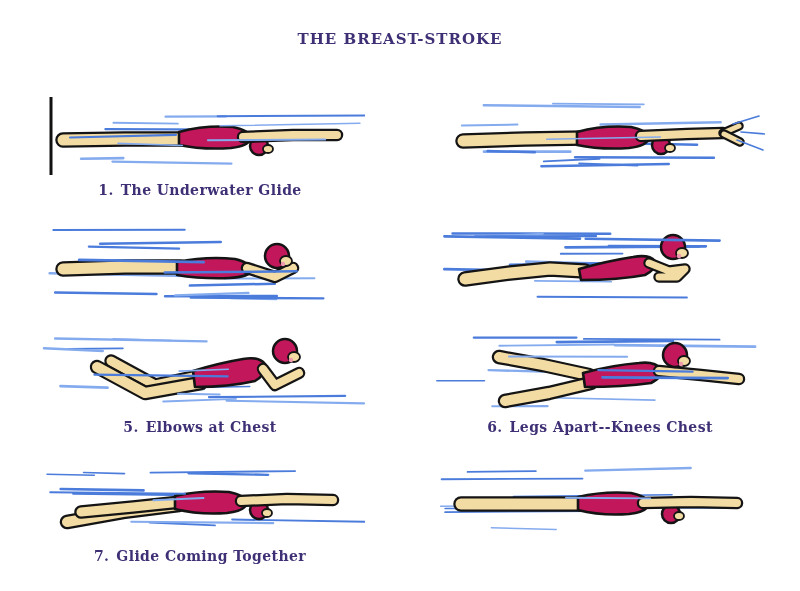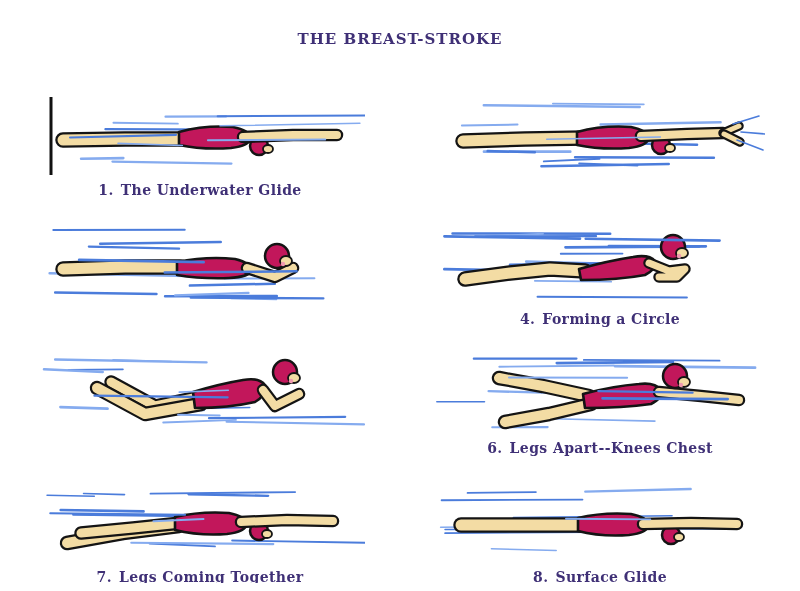--- a/index.html
+++ b/index.html
@@ -155,23 +155,20 @@
           <polyline points="214,40 234,48 250,46 242,54 224,54" fill="none" stroke="#141414" stroke-width="11.5" stroke-linecap="round" stroke-linejoin="round"></polyline>
           <polyline points="214,40 234,48 250,46 242,54 224,54" fill="none" stroke="#f3dca4" stroke-width="7" stroke-linecap="round" stroke-linejoin="round"></polyline>
           <circle cx="238" cy="24" r="12" fill="#c2175b" stroke="#141414" stroke-width="2.5"></circle>
           <ellipse cx="247" cy="30" rx="6" ry="5" fill="#f3dca4" stroke="#141414" stroke-width="1.8"></ellipse>
           <circle cx="244" cy="33" r="2.2" fill="#f09ab0"></circle>
           <line x1="150.76608806848526" y1="15.75354770431295" x2="284.55990351736546" y2="17.574374549090862" stroke="#4b7cdb" stroke-width="2.72" stroke-linecap="round"></line>
           <line x1="51.06067224405706" y1="13.587064928375185" x2="107.90830778889358" y2="10.647069630678743" stroke="#85abef" stroke-width="1.96" stroke-linecap="round"></line>
           <line x1="9.447880368679762" y1="13.345711092930287" x2="144.94071225635707" y2="15.691866961773485" stroke="#4b7cdb" stroke-width="2.73" stroke-linecap="round"></line>
           <line x1="40.11021316982806" y1="13.339727783109993" x2="161.08739984221756" y2="13.183693275786936" stroke="#4b7cdb" stroke-width="2.14" stroke-linecap="round"></line>
         </svg>
-      <figcaption class="caption">
-        <span class="cap-num">4.</span><span>Forming a Circle</span>
-      </figcaption>
     </figure>
 
     <figure class="panel">
       <svg width="330" height="84" viewBox="0 0 330 84">
           <line x1="125.33143805339932" y1="58.17018822673708" x2="169.10418695770204" y2="58.295985215343535" stroke="#85abef" stroke-width="1.96" stroke-linecap="round"></line>
           <line x1="173.99482484906912" y1="66.19936990458518" x2="310.2112337760627" y2="64.83965604798868" stroke="#4b7cdb" stroke-width="2.20" stroke-linecap="round"></line>
           <line x1="191.5804118849337" y1="69.72480168007314" x2="329.0762349870056" y2="72.43185013532639" stroke="#85abef" stroke-width="2.14" stroke-linecap="round"></line>
           <line x1="25.48057707026601" y1="55.13198780268431" x2="72.54723739810288" y2="56.61339372256771" stroke="#85abef" stroke-width="2.75" stroke-linecap="round"></line>
           <line x1="20.144553435966372" y1="7.520738387480378" x2="171.5431984886527" y2="10.360922304913402" stroke="#85abef" stroke-width="2.37" stroke-linecap="round"></line>
           <line x1="128.19749983027577" y1="70.48428608011454" x2="201.02241968736053" y2="67.81642692256719" stroke="#85abef" stroke-width="1.83" stroke-linecap="round"></line>
@@ -186,20 +183,23 @@
           <polyline points="228,38 240,54 264,42" fill="none" stroke="#141414" stroke-width="12.5" stroke-linecap="round" stroke-linejoin="round"></polyline>
           <polyline points="228,38 240,54 264,42" fill="none" stroke="#f3dca4" stroke-width="8" stroke-linecap="round" stroke-linejoin="round"></polyline>
           <circle cx="250" cy="20" r="12" fill="#c2175b" stroke="#141414" stroke-width="2.5"></circle>
           <ellipse cx="259" cy="26" rx="6" ry="5" fill="#f3dca4" stroke="#141414" stroke-width="1.8"></ellipse>
           <circle cx="256" cy="29" r="2.2" fill="#f09ab0"></circle>
           <line x1="143.04961282759905" y1="62.83499121572822" x2="184.64359826408327" y2="63.596906289458275" stroke="#85abef" stroke-width="2.00" stroke-linecap="round"></line>
           <line x1="144.22517344355583" y1="40.160653124563396" x2="193.30782601609826" y2="38.24561469536275" stroke="#85abef" stroke-width="1.62" stroke-linecap="round"></line>
           <line x1="78.02447024732828" y1="7.813040338456631" x2="136.39161698520184" y2="9.567568806000054" stroke="#85abef" stroke-width="1.52" stroke-linecap="round"></line>
           <line x1="59.41687589511275" y1="43.660062548238784" x2="192.65261635184288" y2="45.32036213390529" stroke="#4b7cdb" stroke-width="2.17" stroke-linecap="round"></line>
         </svg>
+      <figcaption class="caption">
+        <span class="cap-num">5.</span><span>Elbows at Chest</span>
+      </figcaption>
     </figure>
 
     <figure class="panel">
       <svg width="330" height="84" viewBox="0 0 330 84">
           <line x1="180.04343155771494" y1="14.19651166908443" x2="320.09200962260365" y2="15.696364760864526" stroke="#85abef" stroke-width="2.70" stroke-linecap="round"></line>
           <line x1="53.67280673235655" y1="39.10783806722611" x2="150.7269941829145" y2="41.7274662759155" stroke="#85abef" stroke-width="2.42" stroke-linecap="round"></line>
           <line x1="57.22962901927531" y1="75.30679324548692" x2="112.65696054324508" y2="75.08164970623329" stroke="#85abef" stroke-width="2.11" stroke-linecap="round"></line>
           <line x1="1.8434088677167892" y1="49.7146171182394" x2="49.47564294561744" y2="49.771828203462064" stroke="#4b7cdb" stroke-width="1.61" stroke-linecap="round"></line>
           <line x1="153.52860647253692" y1="44.76846699276939" x2="234.61510552093387" y2="42.830261395312846" stroke="#85abef" stroke-width="1.85" stroke-linecap="round"></line>
           <line x1="121.83177303522825" y1="11.089457449503243" x2="237.90522141382098" y2="9.950867007952183" stroke="#4b7cdb" stroke-width="2.74" stroke-linecap="round"></line>
@@ -245,21 +245,21 @@
           <polyline points="46,52 98,47 146,42" fill="none" stroke="#f3dca4" stroke-width="9" stroke-linecap="round" stroke-linejoin="round"></polyline>
           <path d="M140,36 Q166,30 194,32 Q210,35 212,43 Q210,51 192,53 Q164,55 140,49 Z" fill="#c2175b" stroke="#141414" stroke-width="2.6" stroke-linejoin="round"></path>
           <polyline points="206,41 252,39 298,40" fill="none" stroke="#141414" stroke-width="12.5" stroke-linecap="round" stroke-linejoin="round"></polyline>
           <polyline points="206,41 252,39 298,40" fill="none" stroke="#f3dca4" stroke-width="8" stroke-linecap="round" stroke-linejoin="round"></polyline>
           <line x1="96.28221713937819" y1="61.76793358428404" x2="238.29957836307585" y2="63.060842633247375" stroke="#85abef" stroke-width="2.15" stroke-linecap="round"></line>
           <line x1="115.48987617716193" y1="12.617204300127923" x2="260.1315418817103" y2="11.05304960720241" stroke="#4b7cdb" stroke-width="1.80" stroke-linecap="round"></line>
           <line x1="15.208234265446663" y1="32.19170290417969" x2="150.11608072556555" y2="33.808969284873456" stroke="#4b7cdb" stroke-width="1.94" stroke-linecap="round"></line>
           <line x1="118.407215597108" y1="40.32176807895303" x2="168.5065498854965" y2="38.09549116156995" stroke="#85abef" stroke-width="1.95" stroke-linecap="round"></line>
         </svg>
       <figcaption class="caption">
-        <span class="cap-num">7.</span><span>Legs Coming Together</span>
+        <span class="cap-num">7.</span><span>Glide Coming Together</span>
       </figcaption>
     </figure>
 
     <figure class="panel">
       <svg width="330" height="84" viewBox="0 0 330 84">
           <line x1="10.077596455812454" y1="48.53882101736963" x2="144.6226287726313" y2="48.0248455661349" stroke="#4b7cdb" stroke-width="1.63" stroke-linecap="round"></line>
           <line x1="178.2378521747887" y1="47.53091056039557" x2="290.83956305868924" y2="47.98654764145613" stroke="#4b7cdb" stroke-width="1.72" stroke-linecap="round"></line>
           <line x1="56.41080834902823" y1="67.78546398412436" x2="121.21194450184703" y2="69.5578284682706" stroke="#85abef" stroke-width="1.51" stroke-linecap="round"></line>
           <line x1="60.5995821300894" y1="42.996002125088125" x2="126.07804708182812" y2="44.26882179034874" stroke="#4b7cdb" stroke-width="2.78" stroke-linecap="round"></line>
           <line x1="24.659176729619503" y1="48.80851030256599" x2="149.06163620762527" y2="50.69067066907883" stroke="#4b7cdb" stroke-width="2.08" stroke-linecap="round"></line>
@@ -272,19 +272,16 @@
           <polyline points="26,44 90,44 148,44" fill="none" stroke="#141414" stroke-width="15.5" stroke-linecap="round" stroke-linejoin="round"></polyline>
           <polyline points="26,44 90,44 148,44" fill="none" stroke="#f3dca4" stroke-width="11" stroke-linecap="round" stroke-linejoin="round"></polyline>
           <path d="M143,37 Q168,31 196,33 Q212,36 214,44 Q212,52 194,54 Q166,56 143,50 Z" fill="#c2175b" stroke="#141414" stroke-width="2.6" stroke-linejoin="round"></path>
           <polyline points="208,43 256,42 302,43" fill="none" stroke="#141414" stroke-width="12.5" stroke-linecap="round" stroke-linejoin="round"></polyline>
           <polyline points="208,43 256,42 302,43" fill="none" stroke="#f3dca4" stroke-width="8" stroke-linecap="round" stroke-linejoin="round"></polyline>
           <line x1="32.56121492013335" y1="11.908159317914397" x2="100.9215700160712" y2="11.068825407419354" stroke="#4b7cdb" stroke-width="1.75" stroke-linecap="round"></line>
           <line x1="6.591367349028587" y1="19.22856744285673" x2="147.4675148539245" y2="18.559141906909645" stroke="#4b7cdb" stroke-width="1.82" stroke-linecap="round"></line>
           <line x1="150.27168947272003" y1="10.654900203458965" x2="255.68295074626803" y2="7.97443076595664" stroke="#85abef" stroke-width="2.34" stroke-linecap="round"></line>
           <line x1="130.96784870140254" y1="37.77331077866256" x2="215.34675020724535" y2="38.34541765367612" stroke="#85abef" stroke-width="1.86" stroke-linecap="round"></line>
         </svg>
-      <figcaption class="caption">
-        <span class="cap-num">8.</span><span>Surface Glide</span>
-      </figcaption>
     </figure>
 
   </div>
 </div>
 
 </body></html>

